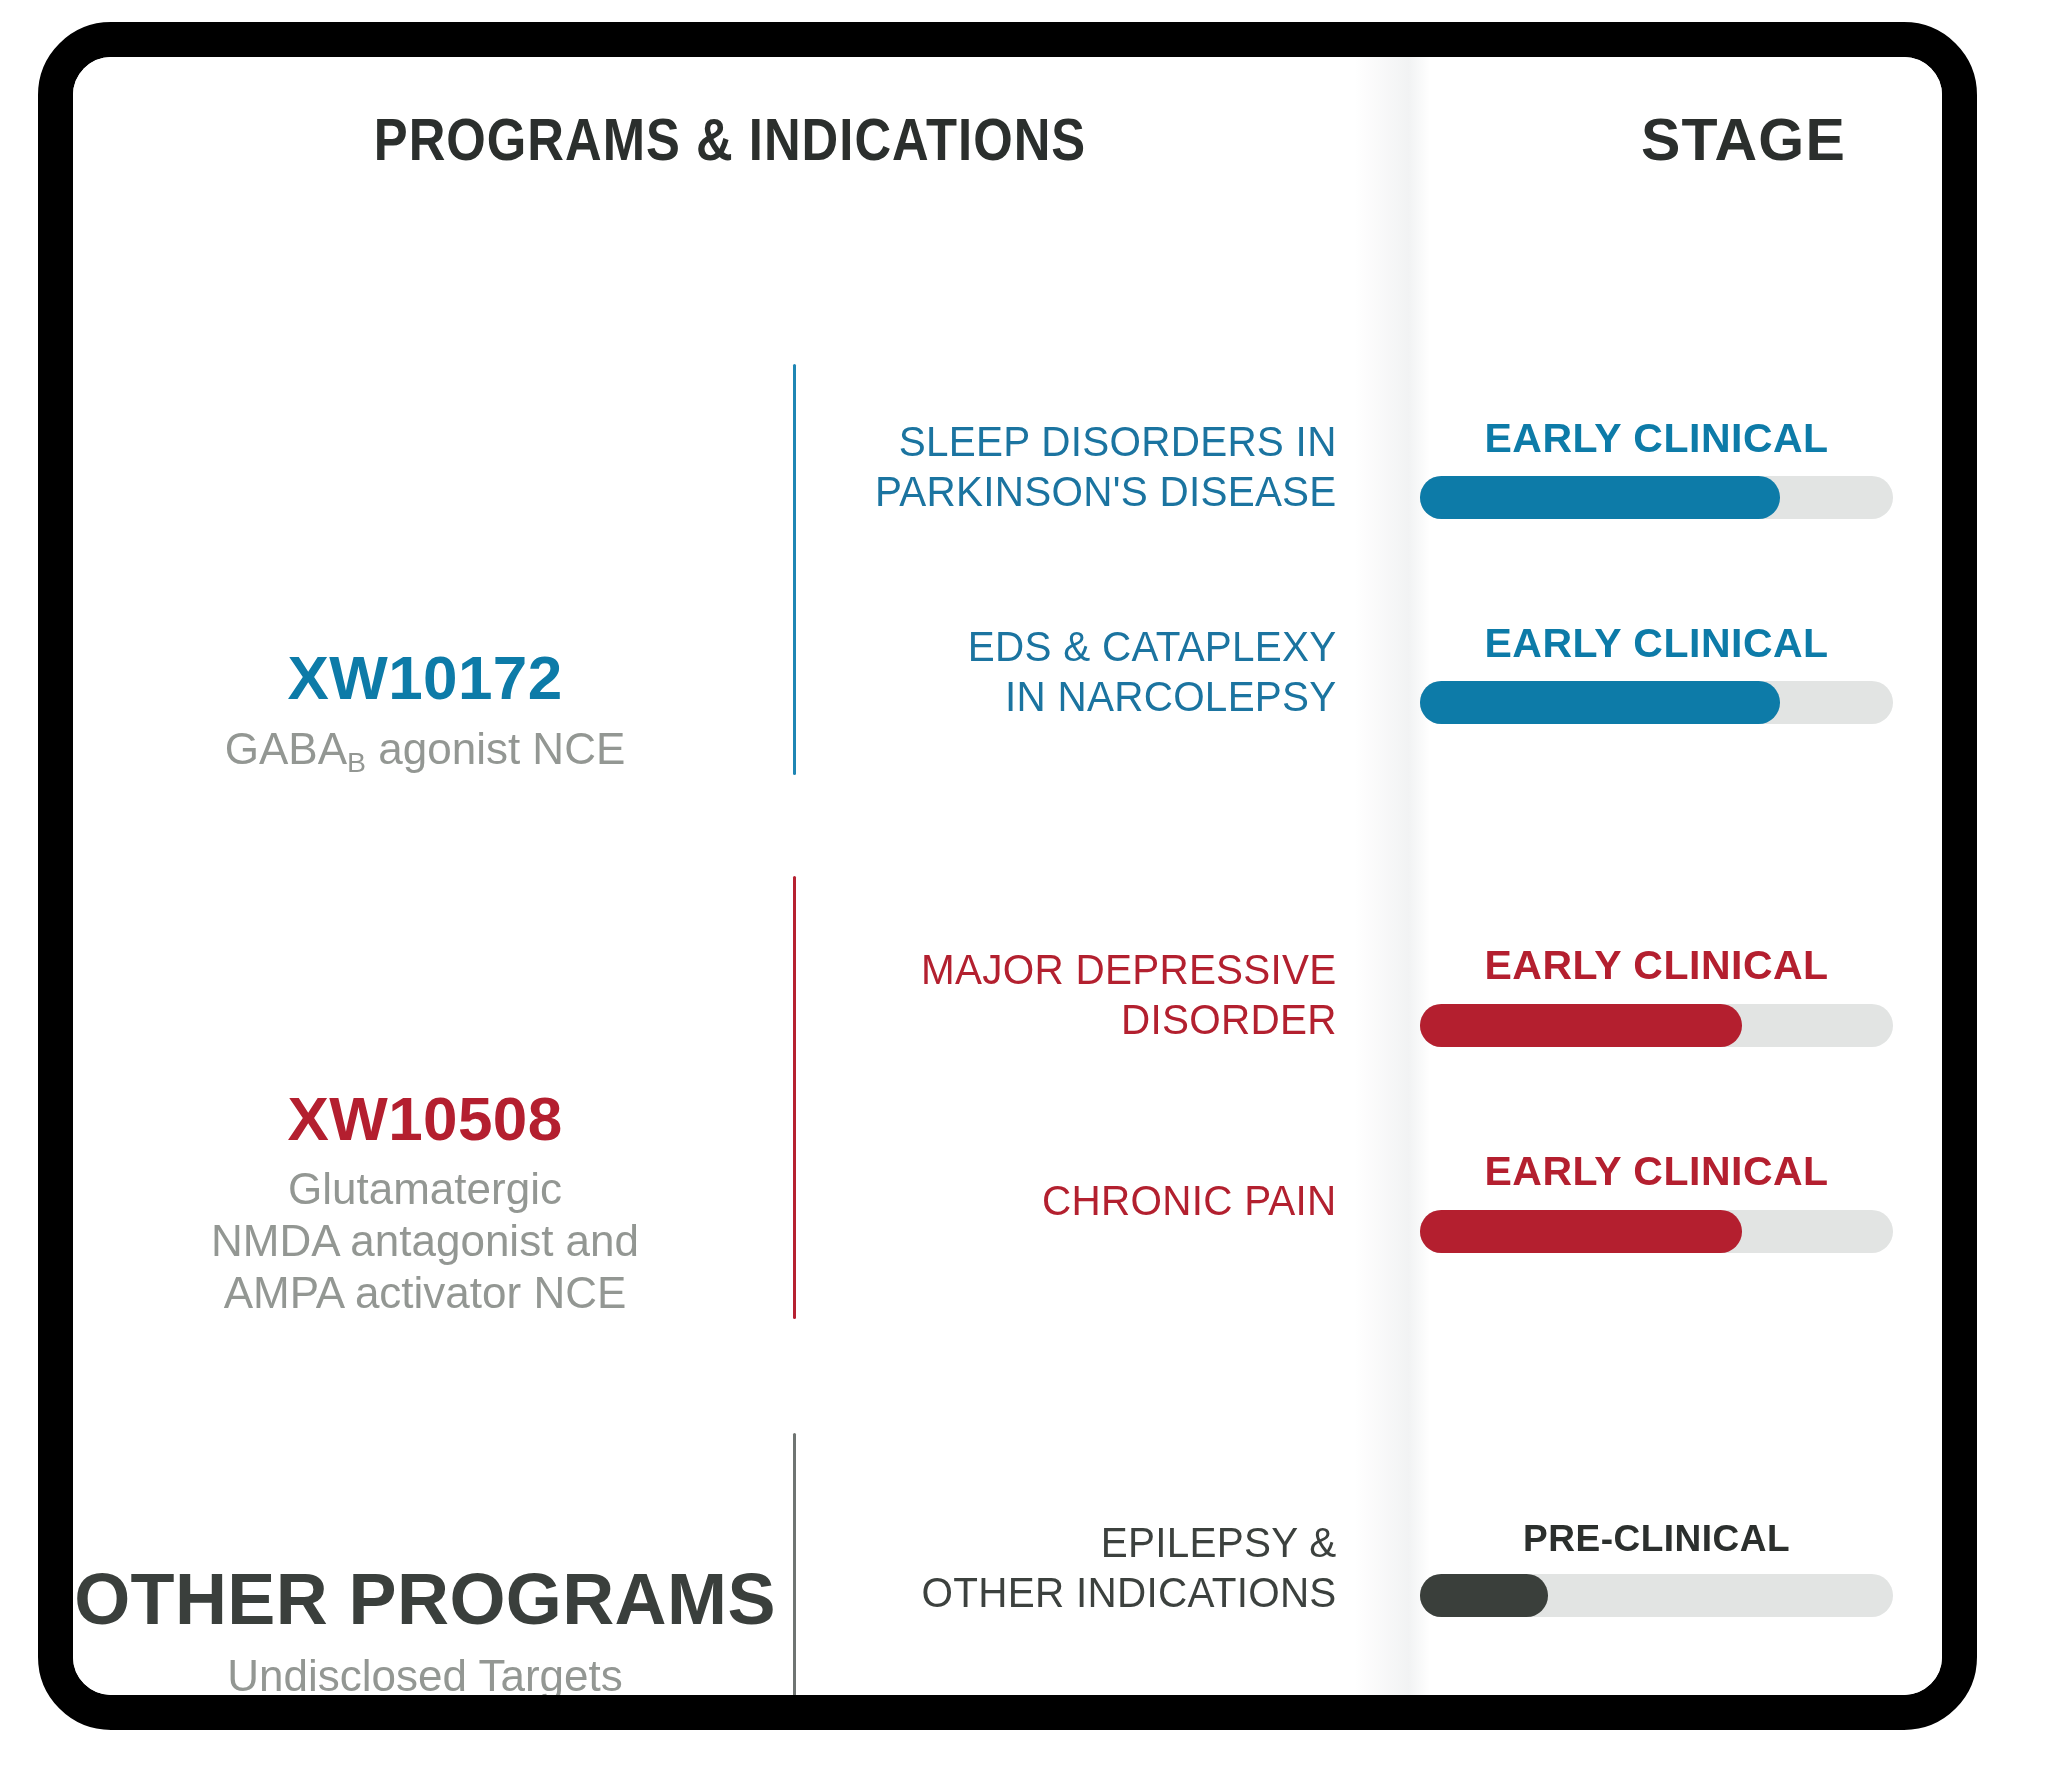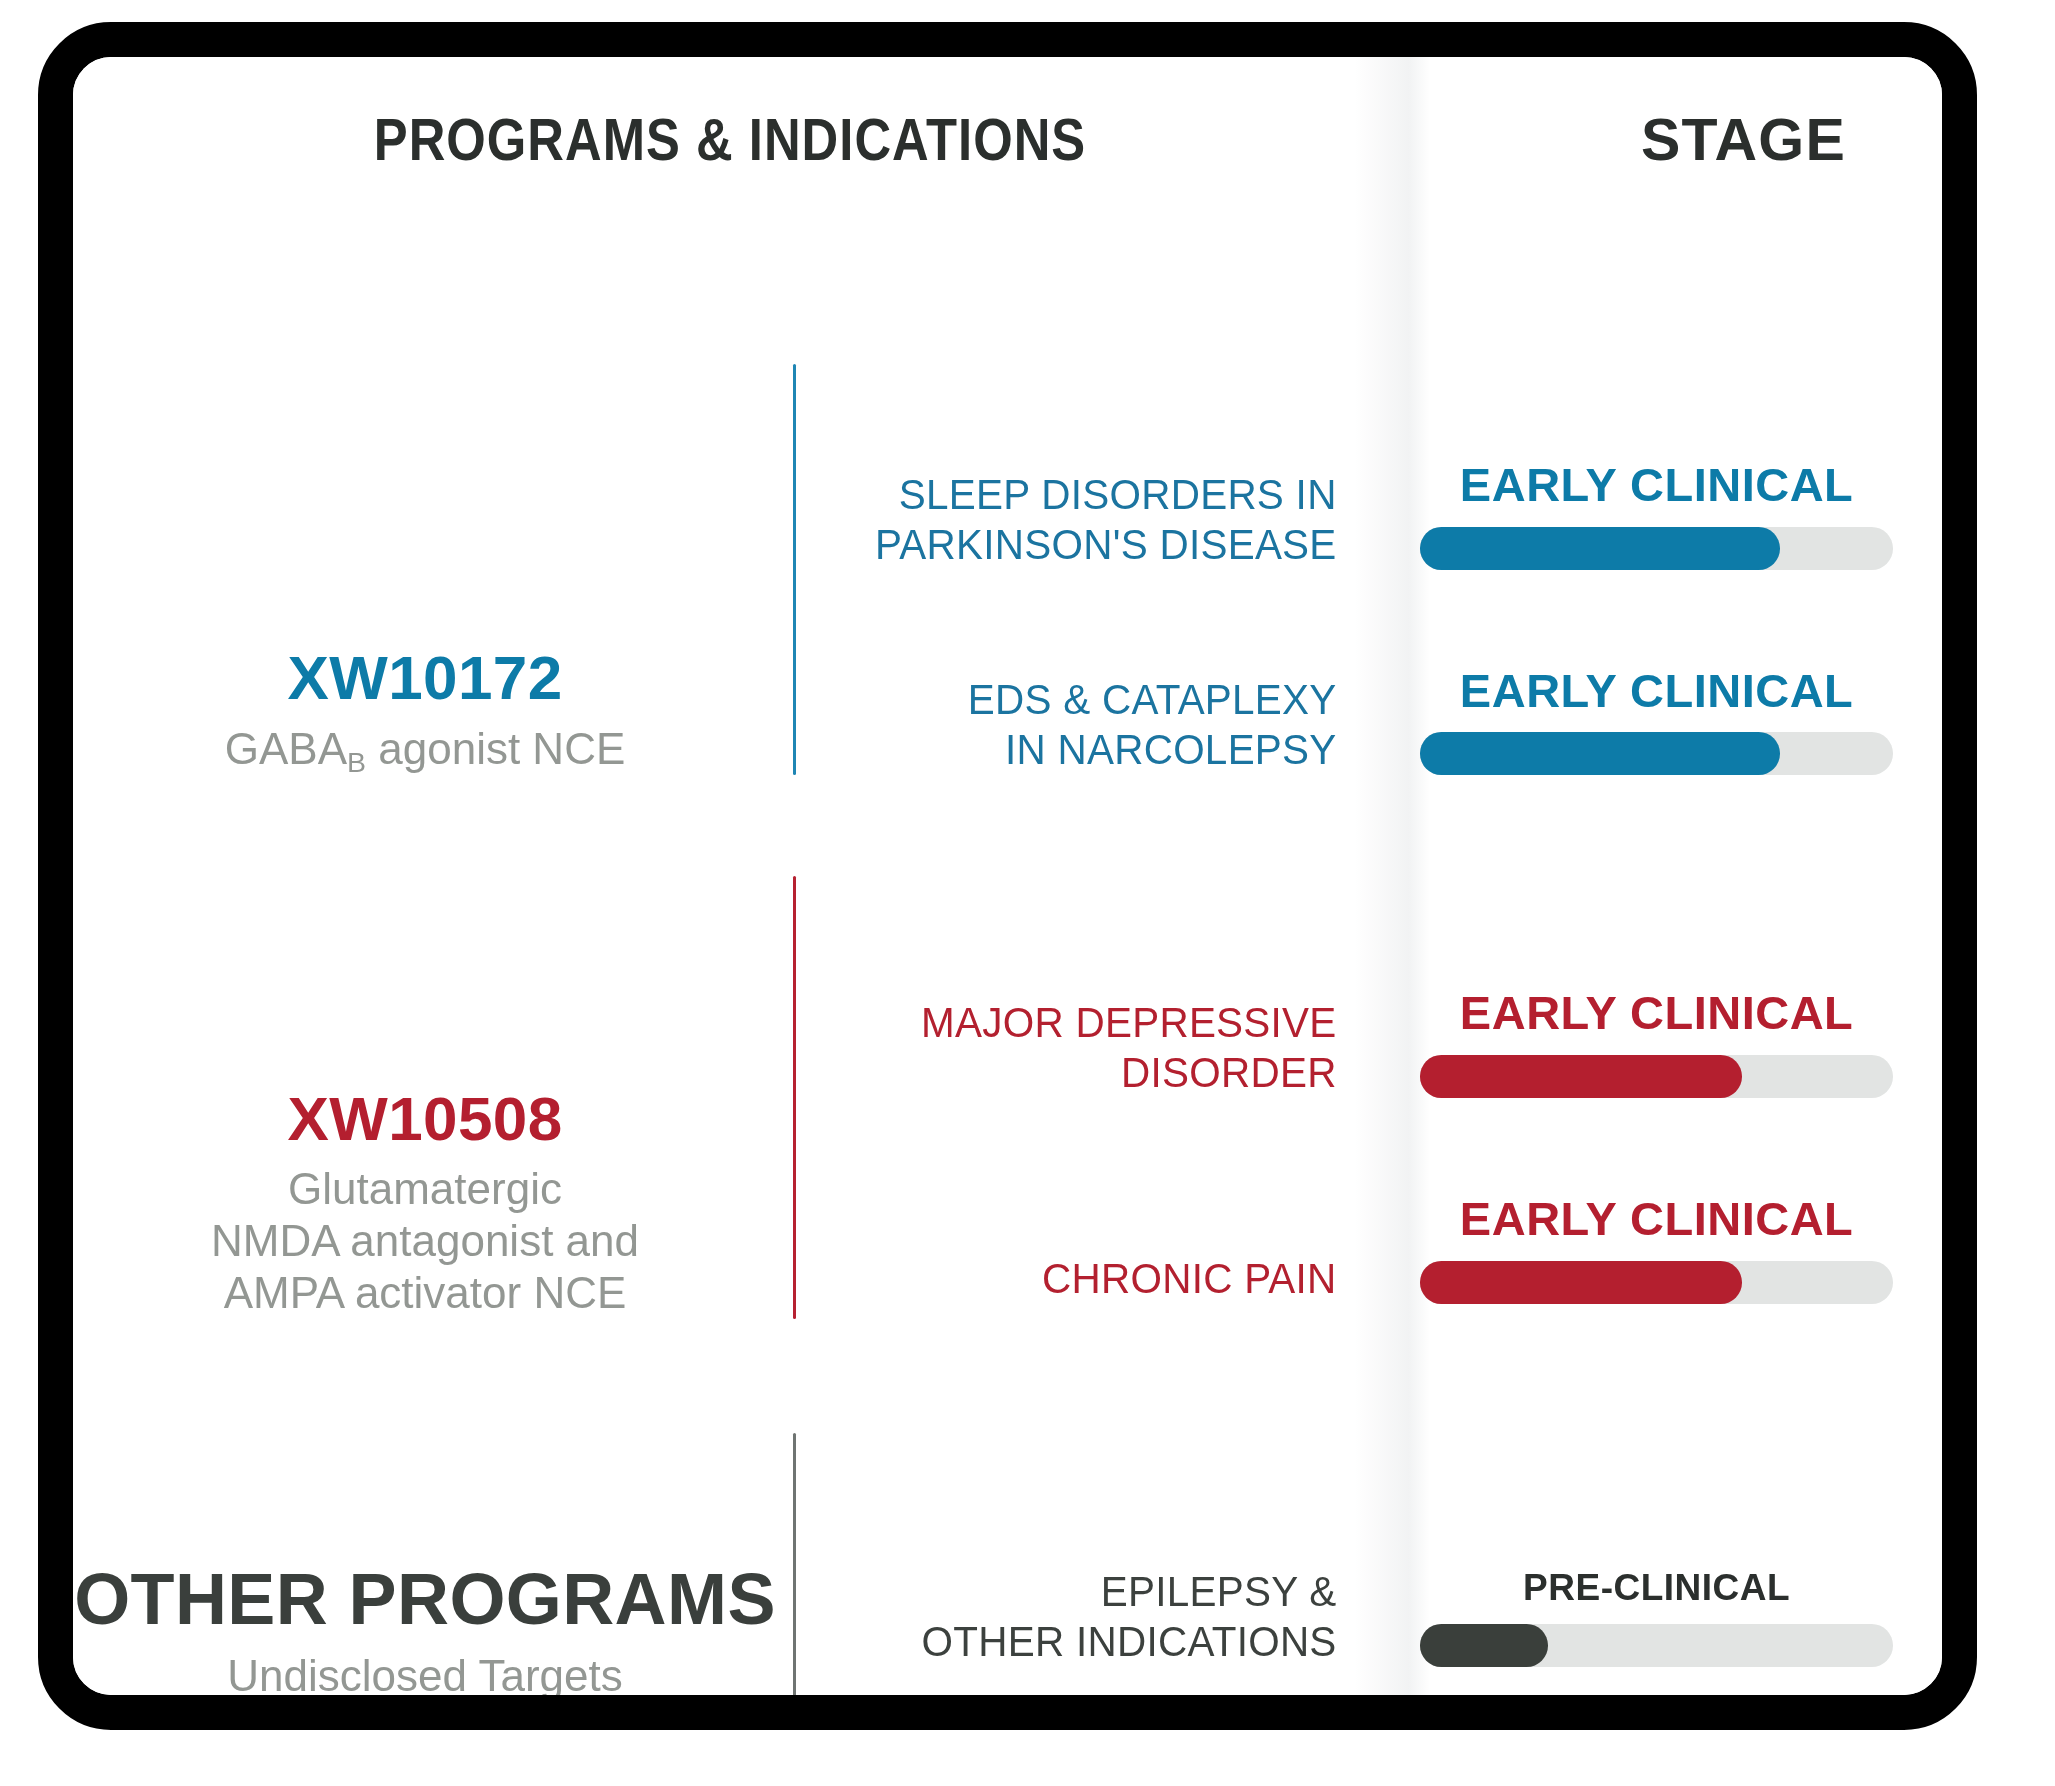--- a/index.html
+++ b/index.html
@@ -152,39 +152,39 @@
     justify-content: center;
     box-sizing: border-box;
     padding-left: 66px;
     padding-right: 49px;
   }
 
   .ind-slot, .stage-slot {
     height: 206px;
     display: flex;
     flex-direction: column;
-    justify-content: flex-end;
+    justify-content: center;
   }
   .group-3 .ind-slot, .group-3 .stage-slot { height: 198px; }
 
   .ind-text {
     text-align: right;
     font-size: 43px;
     line-height: 1.16;
     letter-spacing: 0.3px;
     font-weight: 400;
     transform: scaleX(0.94);
     transform-origin: right center;
   }
   .ind-text.blue { color: #1b74a0; }
   .ind-text.red  { color: #b3202f; }
   .ind-text.dark { color: #3c413e; }
 
   .stage-label {
-    font-size: 47px;
+    font-size: 41px;
     font-weight: 700;
     letter-spacing: 0.5px;
     text-align: center;
     margin-bottom: 14.2px;
     white-space: nowrap;
   }
   .stage-label.blue { color: #0d7ba8; }
   .stage-label.red  { color: #b41f2f; }
   .stage-label.dark { color: #2b2f2d; font-size: 37px; }
 

